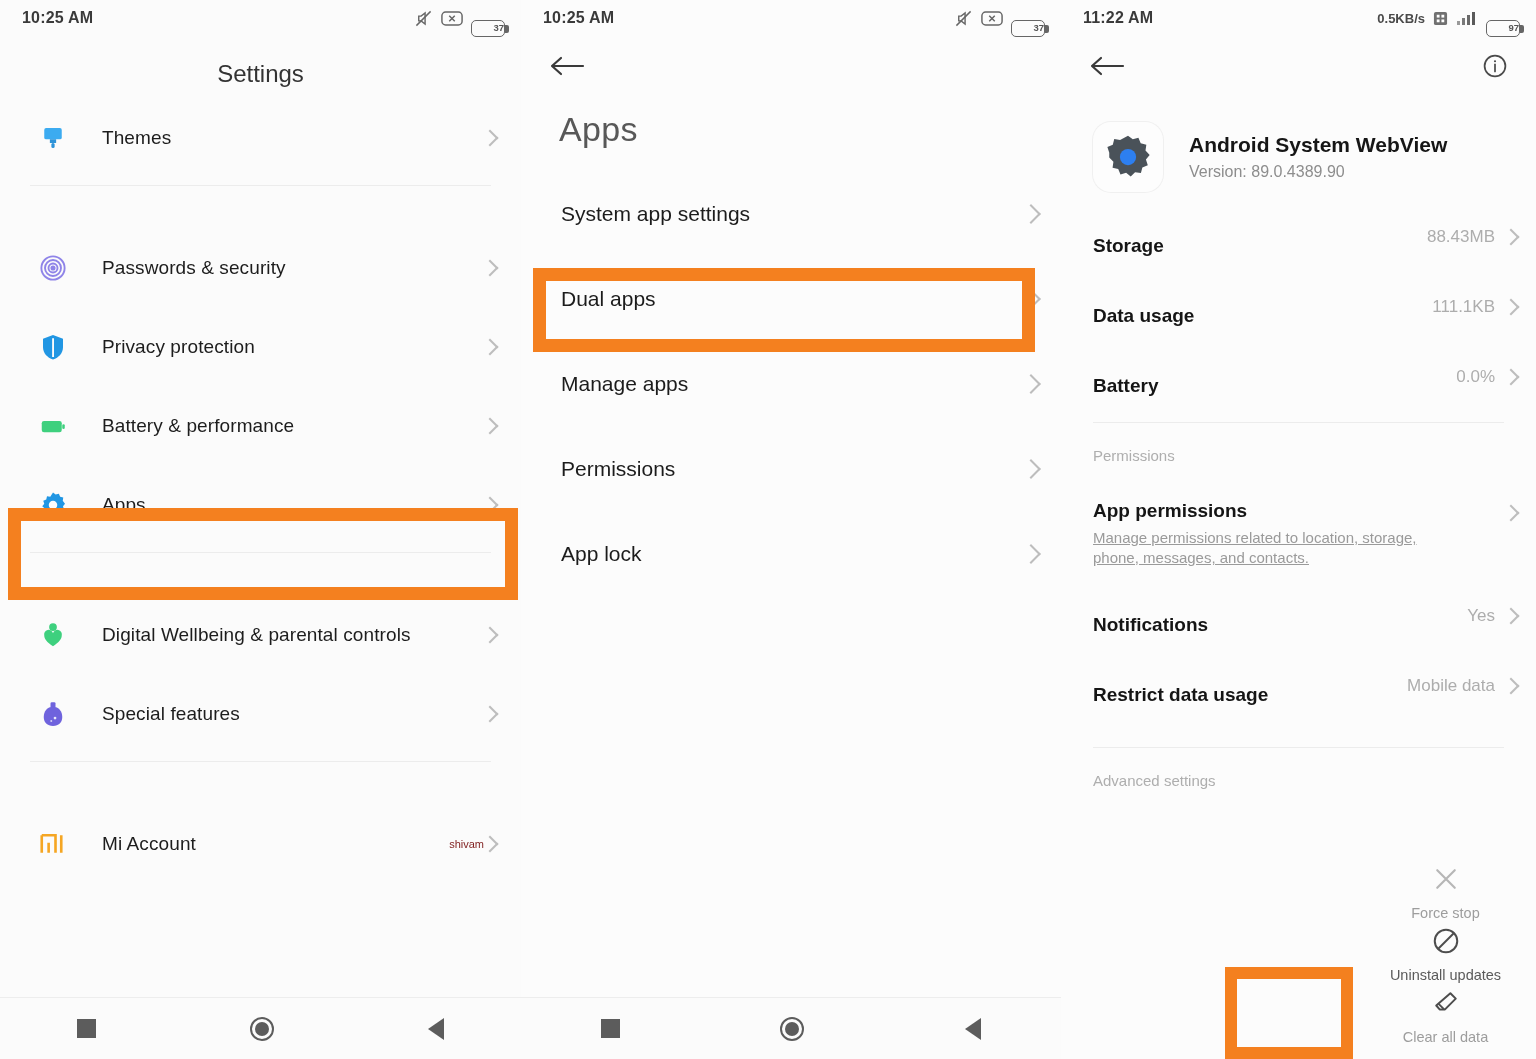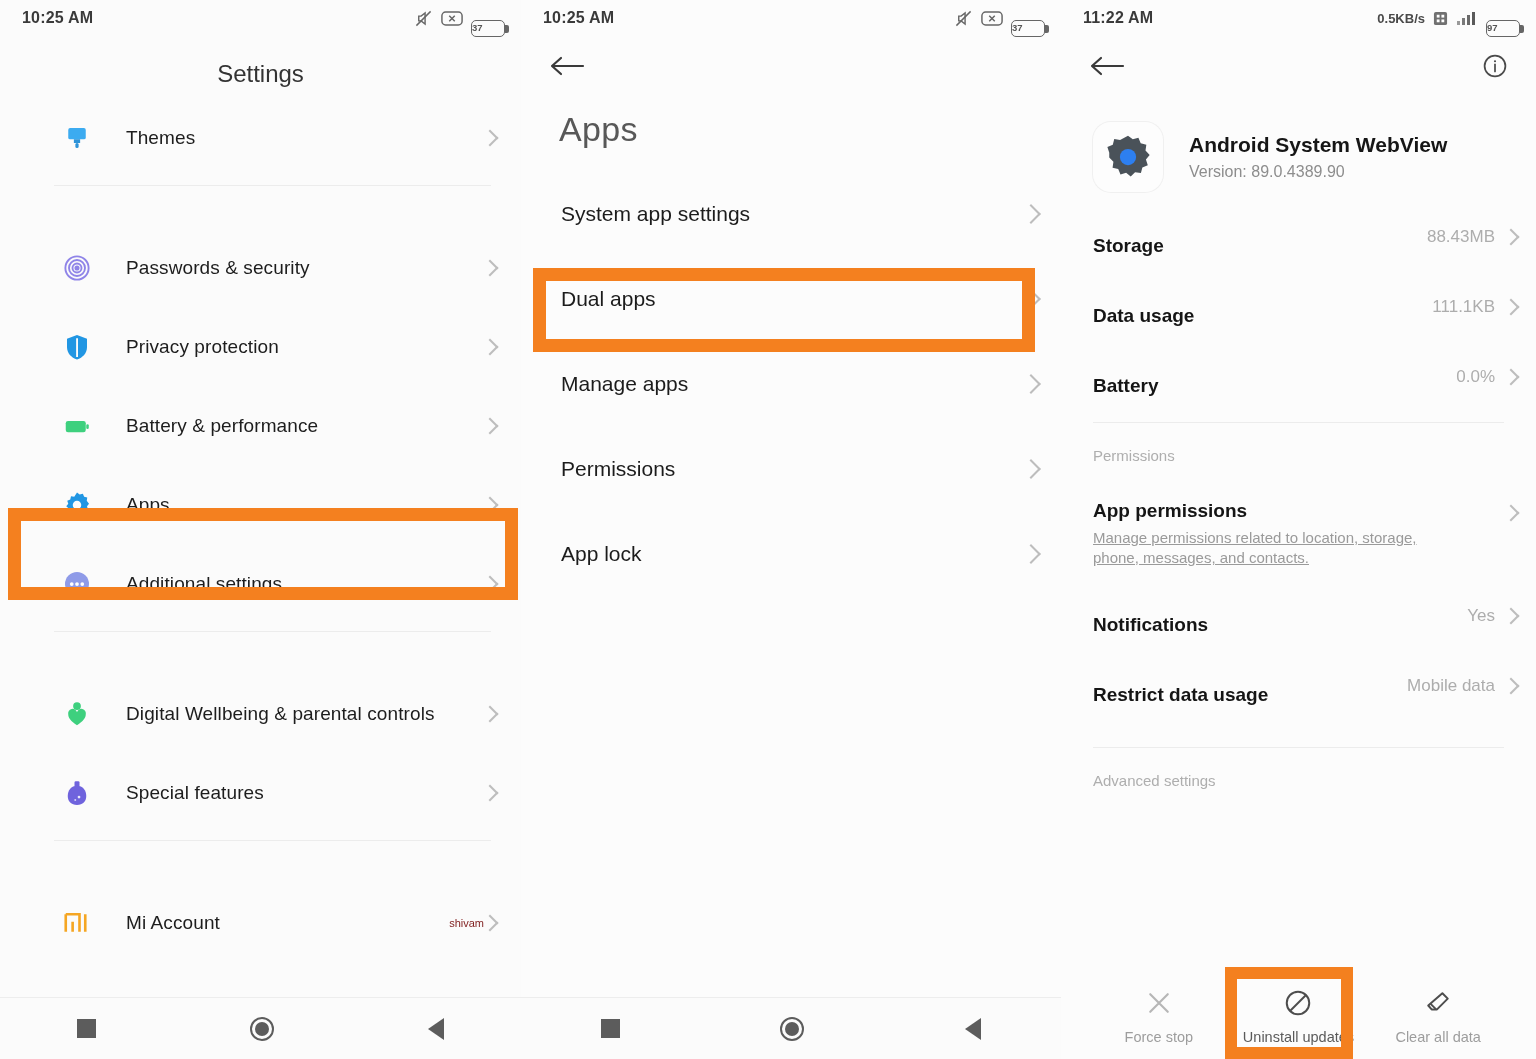--- a/index.html
+++ b/index.html
@@ -18,37 +18,37 @@
                padding:0 16px 0 22px; }
   .sb-time { font-size:16px; font-weight:bold; color:#3a3a3a; letter-spacing:.2px; }
   .sb-right { margin-left:auto; display:flex; align-items:center; gap:8px; }
   .sb-net { font-size:13px; color:#4a4a4a; font-weight:bold; }
   .ic { display:inline-block; }
 
   .ic-mute { width:19px; height:19px; position:relative; }
   .ic-mute svg, .ic-xbox svg, .ic-sq svg, .ic-sig svg { display:block; }
 
   .batt { width:34px; height:17px; border:1.6px solid #666; border-radius:5px;
-          position:relative; display:flex; align-items:center; justify-content:flex-start;margin-top:20px; }
+          position:relative; display:flex; align-items:center; justify-content:flex-end;margin-top:20px; }
   .batt:after { content:""; position:absolute; right:-5px; top:4px; width:4px; height:8px;
                 background:#666; border-radius:0 2px 2px 0; }
   .batt span { font-size:9.5px; font-weight:bold; color:#555; line-height:1; }
 
   
   .title-center { text-align:center; font-size:24px; color:#333; padding-top:24px;
                   font-weight:400; }
   .backrow { height:62px; display:flex; align-items:center; padding:0 26px; }
   .backarrow { width:40px; height:28px; }
   .info-btn { margin-left:auto; width:28px; height:28px; }
   .big-title { font-size:34px; color:#585858; font-weight:400; padding:12px 0 0 38px;
                letter-spacing:.3px; }
   .p3 .big-title { padding-left:32px; }
 
   
-  .list { padding-top:10px;padding-left:24px; }
+  .list { padding-top:10px; }
   .row { position:relative; display:flex; align-items:center; height:79px;
          padding:0 26px 0 30px; }
   .row .glyph { width:46px; height:46px; flex:0 0 46px; display:flex;
                 align-items:center; justify-content:center; }
   .row .label { margin-left:26px; font-size:19px; color:#1d1d1d; font-weight:500;
                 letter-spacing:.1px; }
   .row .value { margin-left:auto; font-size:11px; color:#7f1d1d; }
   .row .chev { margin-left:auto; }
   .row .value + .chev { margin-left:0; }
   .chev { width:11px; height:18px; position:relative; flex:0 0 11px; }
@@ -86,21 +86,21 @@
   .r3 .chev { flex:0 0 11px; }
   .sec-label { font-size:15px; color:#aeaeae; padding:14px 0 8px 32px; }
   .sep3 { height:1px; background:#ececec; margin:10px 32px; }
 
   .r3.two { height:auto; align-items:flex-start; padding-top:10px; padding-bottom:12px; }
   .r3.two .txtblock { max-width:370px; }
   .r3.two .sub { font-size:15px; color:#9a9a9a; line-height:1.35; margin-top:6px;text-decoration:underline; }
   .r3.two .chev { margin-left:auto; margin-top:22px; }
 
   .actionbar { position:absolute; left:0; right:0; bottom:14px; display:flex;
-               justify-content:space-around; align-items:flex-end; padding:0 28px; }
+               justify-content:space-around; align-items:flex-end; padding:0 28px;flex-direction:column; }
   .action { display:flex; flex-direction:column; align-items:center; width:125px; }
   .action .aicon { height:40px; display:flex; align-items:center; justify-content:center; }
   .action .alabel { font-size:14.5px; color:#9d9d9d; margin-top:6px; white-space:nowrap; }
   .action.hi .alabel { color:#5a5a5a; }
 
   
   .navbar { position:absolute; left:0; right:0; bottom:0; height:62px;
             display:flex; align-items:center; justify-content:space-around;
             border-top:1px solid #ededed; background:#fbfbfb; }
   .nav-sq { width:19px; height:19px; background:#5c5c5c; }
@@ -197,32 +197,20 @@
         <span class="glyph">
           <svg width="30" height="30" viewBox="0 0 24 24">
               <path d="M12 2l2.1 1.6L16.7 3l1 2.4 2.5.6-.4 2.6L21.6 11 20 13l.8 2.5-2.4 1-.6 2.5-2.6-.4L12.8 21 11 19.6 8.5 20.4l-1-2.4L5 17.4l.4-2.6L3.4 13 5 11l-.8-2.5 2.4-1 .6-2.5 2.6.4z" fill="#2196e3"></path>
               <circle cx="12" cy="12" r="3.4" fill="#fbfbfb"></circle>
             </svg>
         </span>
         <span class="label">Apps</span>
         <span class="chev"></span>
       </div>
 
-      <div class="row">
-        <span class="glyph">
-          <svg width="30" height="30" viewBox="0 0 24 24">
-              <circle cx="12" cy="12" r="9.6" fill="#8f9be8"></circle>
-              <circle cx="7.8" cy="12" r="1.5" fill="#fff"></circle>
-              <circle cx="12" cy="12" r="1.5" fill="#fff"></circle>
-              <circle cx="16.2" cy="12" r="1.5" fill="#fff"></circle>
-            </svg>
-        </span>
-        <span class="label">Additional settings</span>
-        <span class="chev"></span>
-      </div>
 
       <div class="sep"></div>
       <div class="gap-lg"></div>
 
       <div class="row">
         <span class="glyph">
           <svg width="30" height="30" viewBox="0 0 24 24">
               <circle cx="12" cy="5.6" r="3.1" fill="#3ed07e"></circle>
               <path d="M12 21c-5-3.4-7-6-7-8.7A3.6 3.6 0 0 1 12 10.6 3.6 3.6 0 0 1 19 12.3c0 2.7-2 5.3-7 8.7z" fill="#3ed07e"></path>
             </svg>

